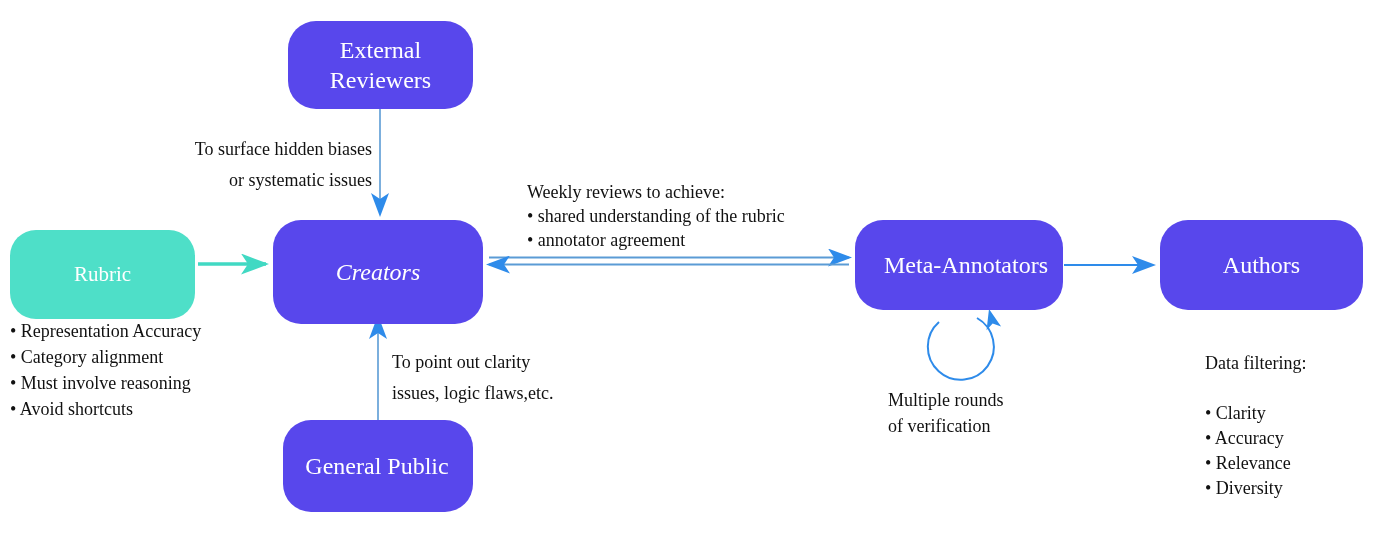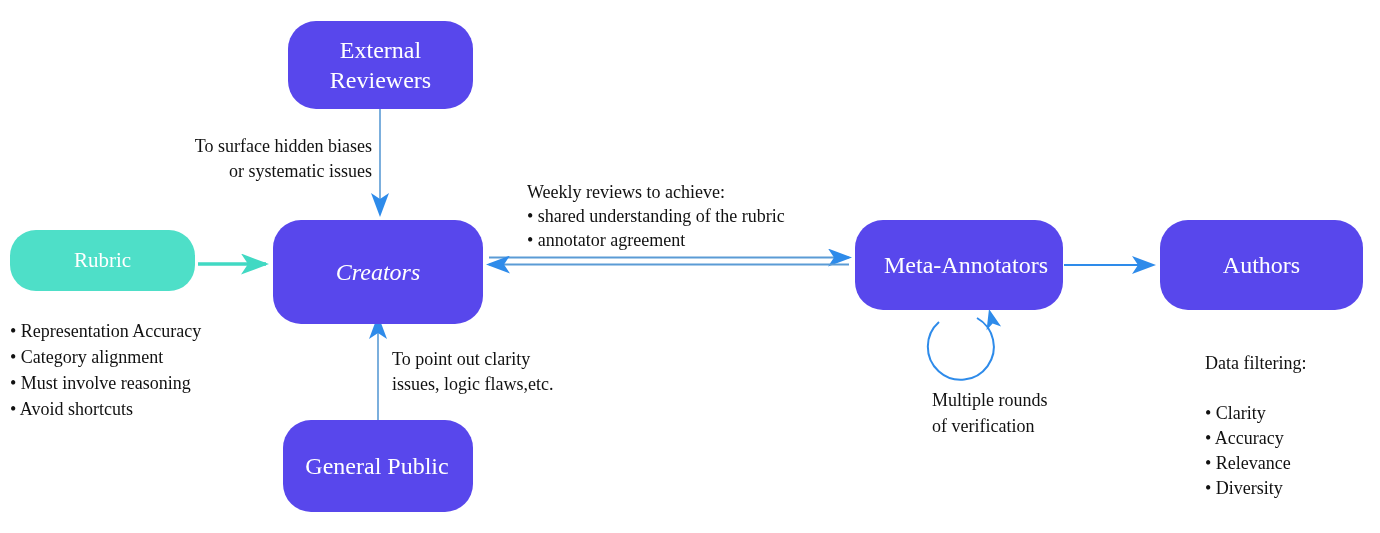--- a/index.html
+++ b/index.html
@@ -21,33 +21,33 @@
   }
   .connectors{position:absolute;left:0;top:0;width:1380px;height:533px;}
   .node{
     position:absolute;display:flex;align-items:center;justify-content:center;
     background:var(--node-fill);color:var(--node-text);
     border-radius:28px;font-size:24px;text-align:center;line-height:1.25;
     padding:0 14px;box-sizing:border-box;
   }
   .node.teal{background:var(--rubric-fill);color:var(--rubric-text);font-size:21px;border-radius:26px;}
   #node-external-reviewers{left:288px;top:21px;width:185px;height:88px;}
-  #node-rubric{left:10px;top:230px;width:185px;height:61px;}
+  #node-rubric{left:10px;top:230px;width:185px;height:89px;}
   #node-creators{left:273px;top:220px;width:210px;height:104px;font-style:italic;}
   #node-meta-annotators{left:855px;top:220px;width:208px;height:90px;padding-left:28px;}
   #node-authors{left:1160px;top:220px;width:203px;height:90px;font-family:Liberation Serif, serif;}
   #node-general-public{left:283px;top:420px;width:190px;height:92px;padding-left:12px;}
   .note{
-    position:absolute;color:var(--text-color);font-size:18px;line-height:25px;
+    position:absolute;color:var(--text-color);font-size:18px;line-height:31px;
     white-space:pre-line;
   }
   #note-external{left:120px;top:134px;width:252px;text-align:right;}
   #note-weekly{left:527px;top:180px;width:330px;text-align:left;line-height:24px;}
   #note-public{left:392px;top:347px;width:250px;text-align:left;}
-  #note-loop{left:932px;top:387px;width:180px;text-align:left;line-height:26px;}
+  #note-loop{left:888px;top:387px;width:180px;text-align:left;line-height:26px;}
   #note-rubric-list{left:10px;top:318px;width:260px;text-align:left;line-height:26px;}
   #note-authors{left:1205px;top:326px;width:170px;text-align:left;line-height:25px;}
   #note-authors .list{white-space:pre-line;}
   .thin-blue{stroke:var(--arrow-shaft-blue);stroke-width:1.6;fill:none;}
   .shaft-blue{stroke:var(--arrow-shaft-blue);stroke-width:2;fill:none;}
   .vivid-blue{stroke:var(--arrow-blue);stroke-width:1.8;fill:none;}
   .loop-blue{stroke:var(--arrow-blue);stroke-width:2;fill:none;}
   .teal-line{stroke:var(--arrow-teal);stroke-width:3.5;fill:none;}
   .mh-blue{fill:var(--arrow-blue);}
   .mh-teal{fill:var(--arrow-teal);}

